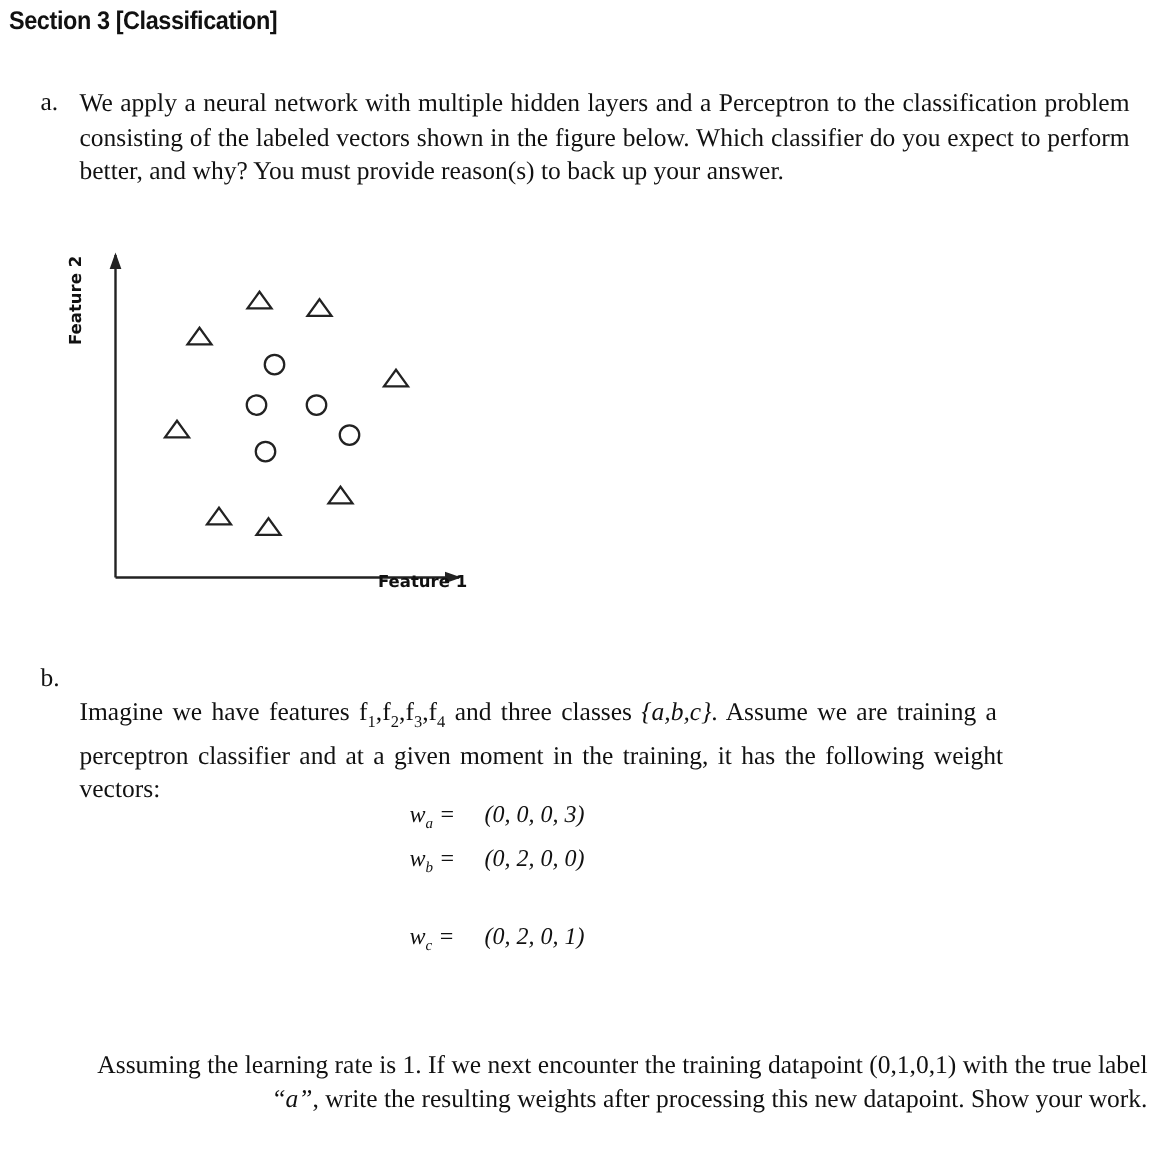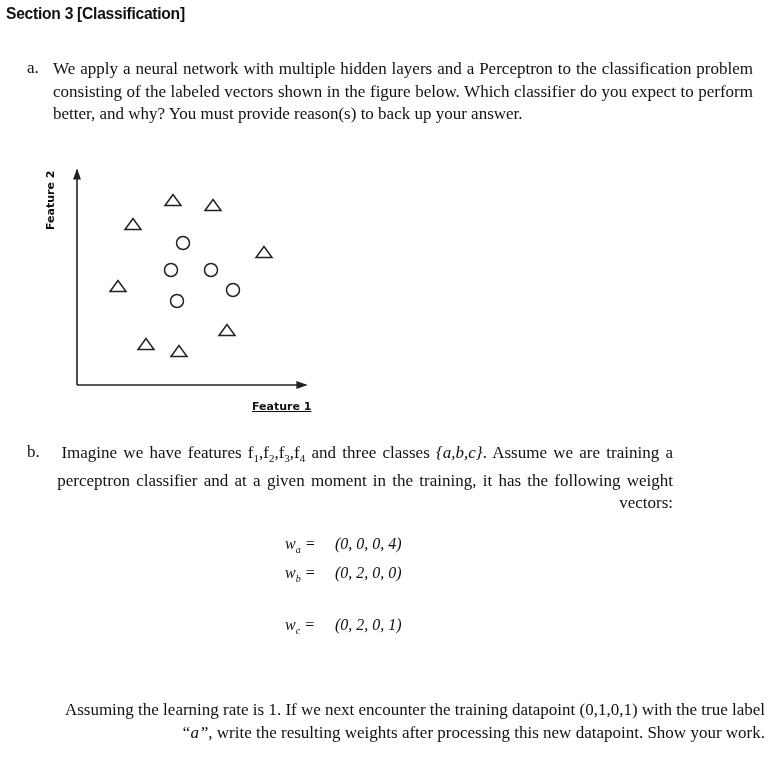--- a/index.html
+++ b/index.html
@@ -4,27 +4,27 @@
   <style>
     html, body { margin: 0; padding: 0; background: #ffffff; }
     body { width: 769px; height: 769px; position: relative; overflow: hidden; color: #111; font-family: "Liberation Serif", serif; }
     .abs { position: absolute; }
     .title { left: 6px; top: 4px; font-family: "Liberation Sans", sans-serif; font-weight: bold; font-size: 17px; letter-spacing: -0.3px; transform: scaleX(0.92); transform-origin: left; }
     .para { font-size: 17px; line-height: 22.5px; text-align: justify; }
     .item-label { font-size: 17px; }
     #qa-label { left: 27px; top: 58px; }
     #qa-text { left: 53px; top: 58px; width: 700px; }
     #qb-label { left: 27px; top: 442px; }
-    #qb-text { left: 53px; top: 442px; width: 620px; text-align: right; word-spacing: 2px; }
+    #qb-text { left: 53px; top: 464px; width: 620px; text-align: left; word-spacing: 2px; }
     #followup { left: 53px; top: 699px; width: 712px; text-align: right; }
     .weights { left: 273px; font-style: italic; font-size: 16px; }
-    .weights .lhs { display: inline-block; width: 46px; margin-left: 12px; }
+    .weights .lhs { display: inline-block; width: 46px; }
     .weights sub { font-size: 10px; }
     .axis-label { font-family: "DejaVu Sans", sans-serif; font-weight: bold; font-size: 11px; }
-    #feature1 { left: 252px; top: 400px; text-decoration: underline; }
+    #feature1 { left: 252px; top: 381px; }
     #feature2 { left: 44px; top: 230px; transform: rotate(-90deg); transform-origin: left top; }
     svg { position: absolute; left: 0; top: 0; }
     .inline-it { font-style: italic; }
   </style>
 </head>
 <body>
 
 <div class="abs title">Section 3 [Classification]</div>
 
 <div class="abs item-label" id="qa-label">a.</div>
@@ -54,17 +54,17 @@
       <circle cx="177" cy="301" r="6.5" fill="none" stroke="#222" stroke-width="1.5"></circle>
     </g>
 </svg>
 
 <div class="abs axis-label" id="feature1">Feature 1</div>
 <div class="abs axis-label" id="feature2">Feature 2</div>
 
 <div class="abs item-label" id="qb-label">b.</div>
 <div class="abs para" id="qb-text"><span>Imagine we have features f</span><sub style="font-size:11px">1</sub>,f<sub style="font-size:11px">2</sub>,f<sub style="font-size:11px">3</sub>,f<sub style="font-size:11px">4</sub><span> and three classes </span><span class="inline-it">{a,b,c}</span><span>. Assume we are training a perceptron classifier and at a given moment in the training, it has the following weight vectors:</span></div>
 
-<div class="abs weights" style="top:535px"><span class="lhs"><span>w</span><sub>a</sub> =</span> <span>(0, 0, 0, 4)</span></div>
+<div class="abs weights" style="top:535px"><span class="lhs"><span>w</span><sub>a</sub> =</span> <span>(0, 0, 0, 3)</span></div>
 <div class="abs weights" style="top:564px"><span class="lhs"><span>w</span><sub>b</sub> =</span> <span>(0, 2, 0, 0)</span></div>
 <div class="abs weights" style="top:616px"><span class="lhs"><span>w</span><sub>c</sub> =</span> <span>(0, 2, 0, 1)</span></div>
 
 <div class="abs para" id="followup"><span>Assuming the learning rate is 1. If we next encounter the training datapoint (0,1,0,1) with the true label </span><span class="inline-it">“a”</span><span>, write the resulting weights after processing this new datapoint. Show your work.</span></div>
 
 </body></html>

